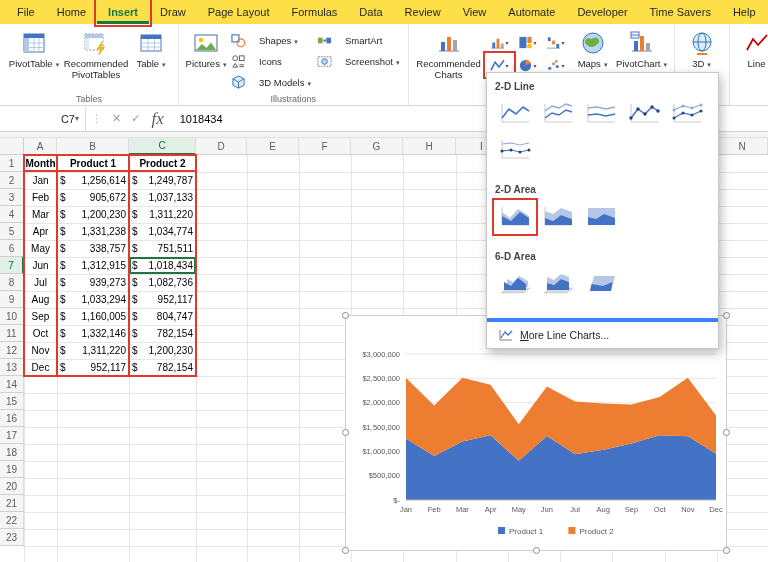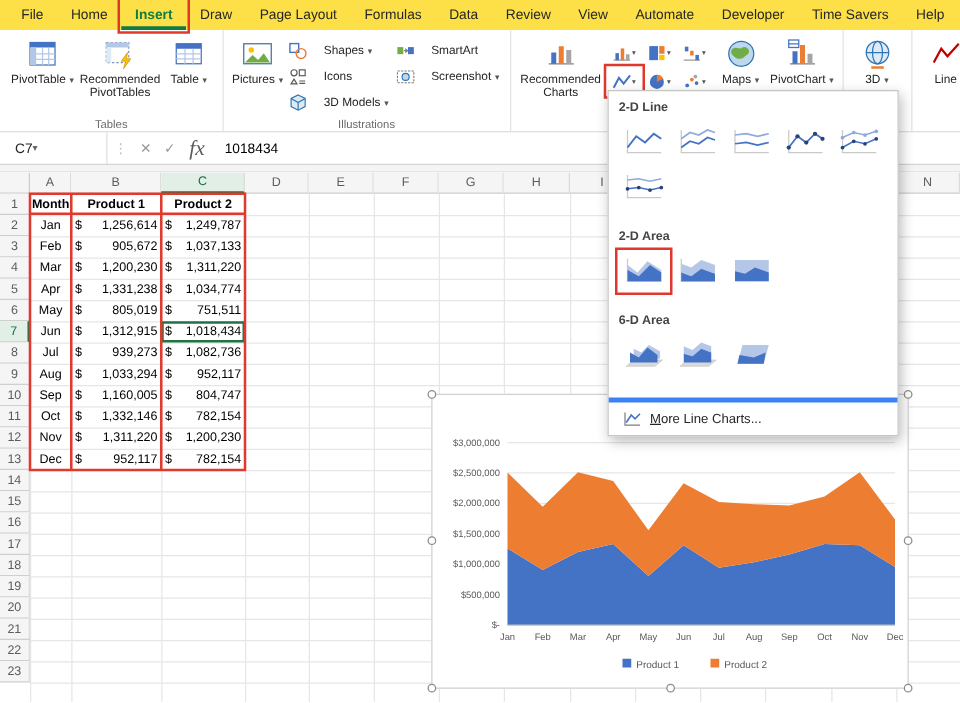--- a/index.html
+++ b/index.html
@@ -19,21 +19,21 @@
   .bigbtn.narrow{width:44px}
   .smallcol{display:flex;flex-direction:column;justify-content:flex-start;gap:2px;padding-top:4px}
   .smallbtn{display:flex;align-items:center;gap:13px;height:19px;padding:0 3px;white-space:nowrap}
   .dd::after{content:"▾";font-size:7px;color:#555;margin-left:3px}
   .chartgrid{display:grid;grid-template-columns:repeat(3,27px);grid-auto-rows:22px;gap:1px;padding-top:4px;margin:0 2px}
   .iconbtn{display:flex;align-items:center;justify-content:center;gap:1px}
   .iconbtn::after{content:"▾";font-size:6px;color:#555}
   .ricon svg,.sicon svg{display:block}
   
   .formula-bar{display:flex;align-items:center;height:26px;border-bottom:1px solid #D4D4D4;background:#fff;font-size:11px}
-  .name-box{display:flex;align-items:center;justify-content:flex-start;width:86px;height:100%;
+  .name-box{display:flex;align-items:center;justify-content:flex-end;width:86px;height:100%;
     padding:0 6px 0 12px;border-right:1px solid #E0E0E0}
   .name-box::after{content:"▾";font-size:8px;color:#666}
   .fb-sep{color:#b9b9b9;margin:0 5px;font-size:11px}
   .fb-ico{color:#9a9a9a;margin:0 5px;font-size:11px}
   .fb-fx{font-style:italic;font-family:"Liberation Serif",serif;color:#5a5a5a;margin:0 6px;font-size:17px}
   .fb-value{margin-left:10px;font-size:11px;color:#000}
   .fb-spacer{height:6px;background:#F4F4F4;border-bottom:1px solid #E0E0E0}
   
   #sheet{position:absolute;left:0;top:138px;right:0;bottom:0;background:#fff;overflow:hidden}
   #sheet>div{position:absolute}
@@ -440,21 +440,21 @@
       <span>$</span>
       <span>1,331,238</span>
     </div>
     <div class="cell money" style="left: 129px; top: 85px; width: 67px; height: 17px;">
       <span>$</span>
       <span>1,034,774</span>
     </div>
     <div class="cell month" style="left: 24px; top: 102px; width: 33px; height: 17px;">May</div>
     <div class="cell money" style="left: 57px; top: 102px; width: 72px; height: 17px;">
       <span>$</span>
-      <span>805,019</span>
+      <span>338,757</span>
     </div>
     <div class="cell money" style="left: 129px; top: 102px; width: 67px; height: 17px;">
       <span>$</span>
       <span>751,511</span>
     </div>
     <div class="cell month" style="left: 24px; top: 119px; width: 33px; height: 17px;">Jun</div>
     <div class="cell money" style="left: 57px; top: 119px; width: 72px; height: 17px;">
       <span>$</span>
       <span>1,312,915</span>
     </div>

